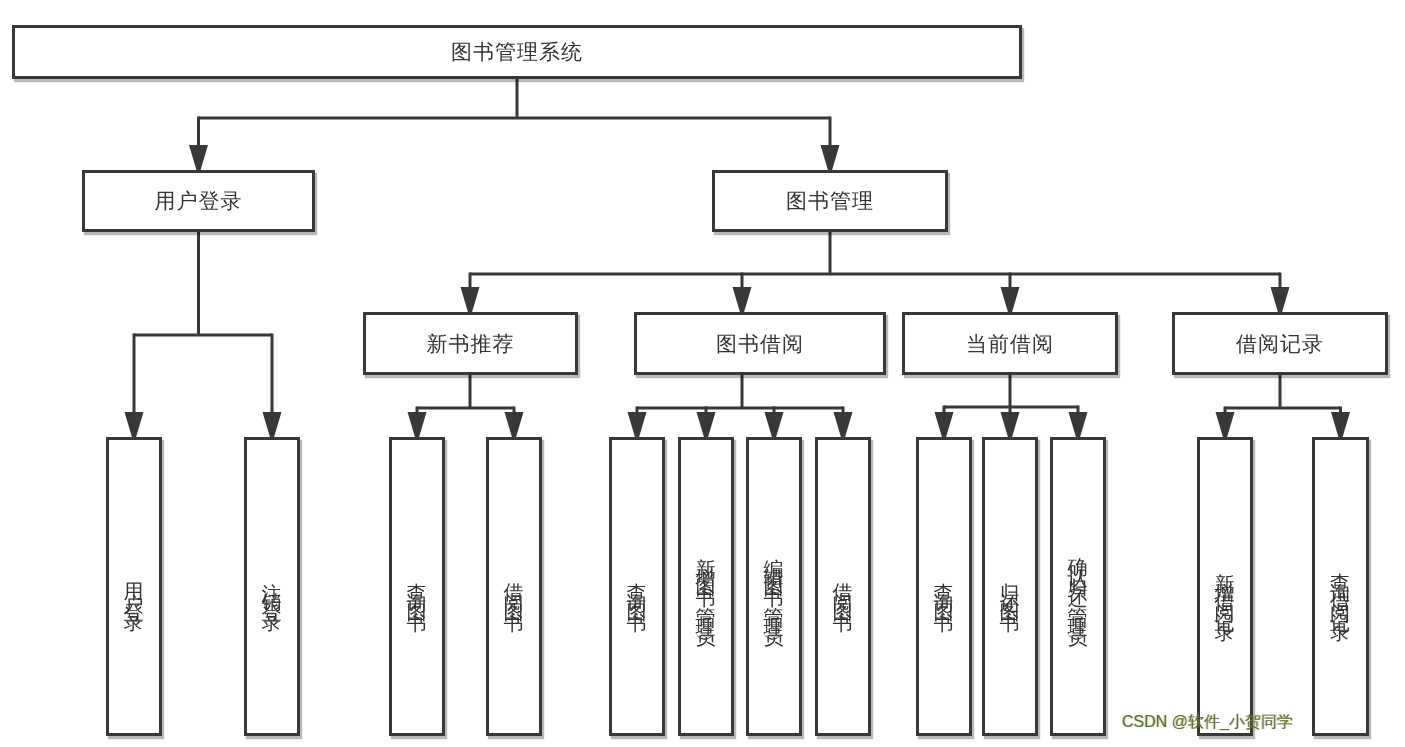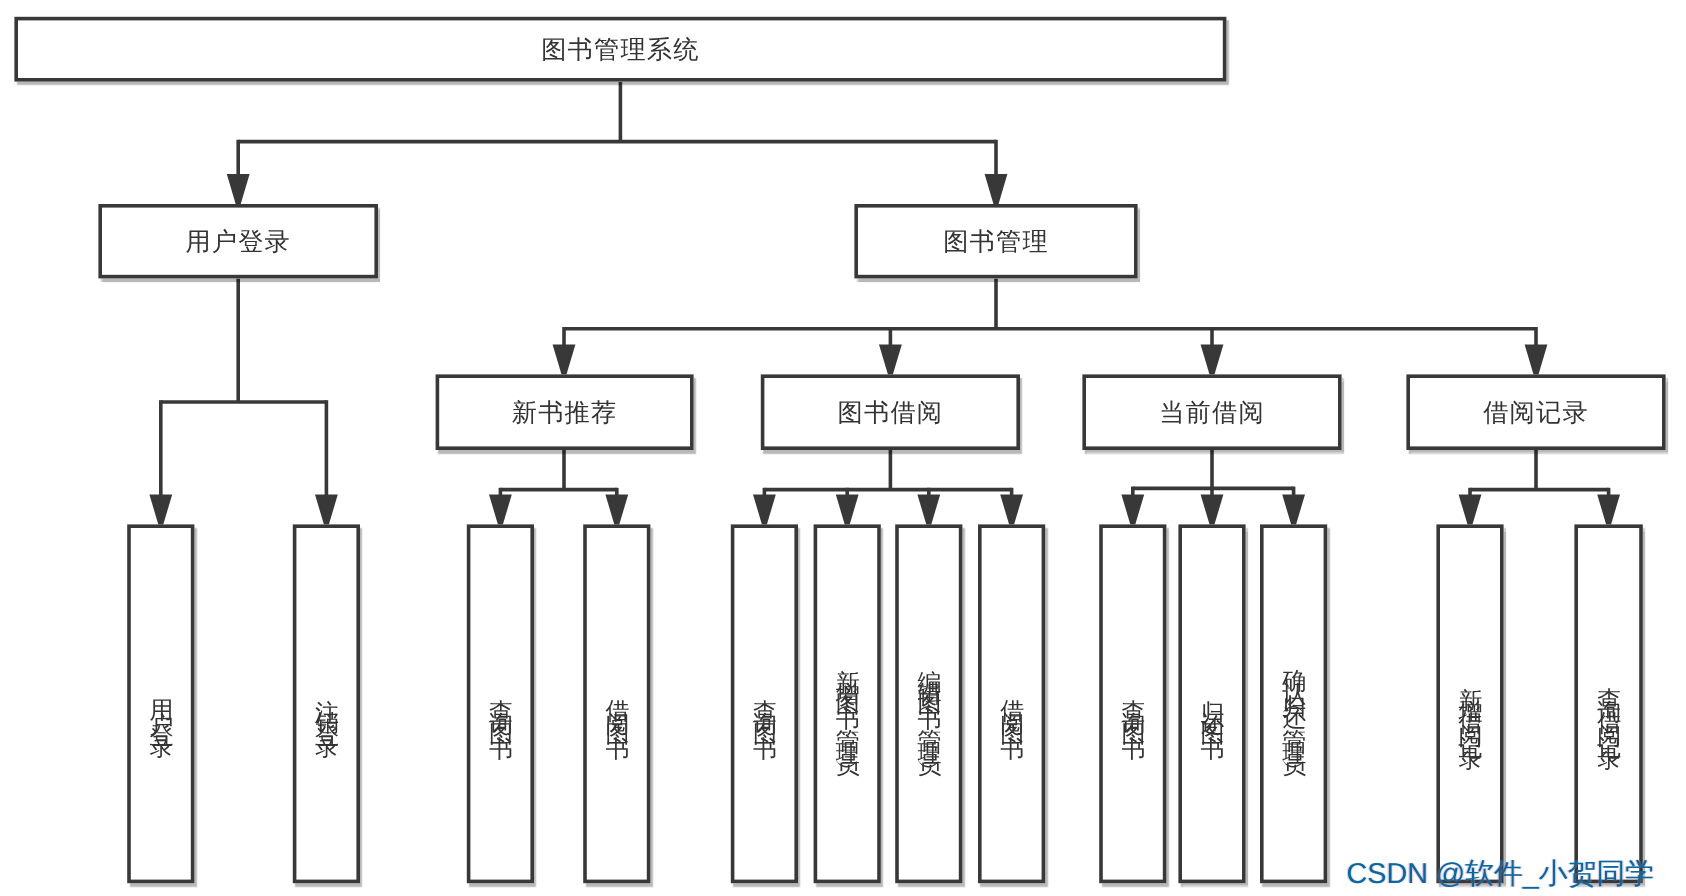--- a/index.html
+++ b/index.html
@@ -33,22 +33,22 @@
   }
   .vlabel{
     writing-mode:vertical-rl;
     font-size:20px;color:var(--text);
     letter-spacing:10px;line-height:1.1;
     white-space:nowrap;
   }
   #watermark{
     position:absolute;left:1122px;top:712px;
     z-index:6;
-    font-size:24px;letter-spacing:0px;white-space:nowrap;
-    color:#0369a1;
+    font-size:16px;letter-spacing:0px;white-space:nowrap;
+    color:#4d7c0f;
     text-shadow:1px 0 0 rgba(230,120,120,0.35), -1px 0 0 rgba(120,120,230,0.35);
   }
 </style>
 </head>
 <body>
 
 <div id="stage">
 
   <svg id="wires" viewBox="0 0 1405 747">
       <line x1="517" y1="68" x2="517" y2="118" stroke="#383838" stroke-width="3"></line>
@@ -98,35 +98,35 @@
       <line x1="1078" y1="405.5" x2="1078" y2="415" stroke="#383838" stroke-width="3"></line>
       <polygon points="1068.5,412 1087.5,412 1079.5,439 1076.5,439" fill="#383838"></polygon>
       <line x1="1280" y1="375" x2="1280" y2="408" stroke="#383838" stroke-width="3"></line>
       <line x1="1225" y1="408" x2="1340.5" y2="408" stroke="#383838" stroke-width="3"></line>
       <line x1="1225" y1="406.5" x2="1225" y2="415" stroke="#383838" stroke-width="3"></line>
       <polygon points="1215.5,412 1234.5,412 1226.5,439 1223.5,439" fill="#383838"></polygon>
       <line x1="1340.5" y1="406.5" x2="1340.5" y2="415" stroke="#383838" stroke-width="3"></line>
       <polygon points="1331,412 1350,412 1342,439 1339,439" fill="#383838"></polygon>
     </svg>
 
-  <div class="box" style="left:12px;top:14px;width:1010px;height:54px">
+  <div class="box" style="left:12px;top:25px;width:1010px;height:54px">
     <span class="hlabel">图书管理系统</span>
   </div>
 
   <div class="box" style="left:82px;top:170px;width:233px;height:62px">
     <span class="hlabel">用户登录</span>
   </div>
   <div class="box" style="left:712px;top:170px;width:236px;height:62px">
     <span class="hlabel">图书管理</span>
   </div>
 
   <div class="box" style="left:363px;top:312px;width:215px;height:63px">
     <span class="hlabel">新书推荐</span>
   </div>
-  <div class="box" style="left:634px;top:312px;width:216px;height:63px">
+  <div class="box" style="left:634px;top:312px;width:252px;height:63px">
     <span class="hlabel">图书借阅</span>
   </div>
   <div class="box" style="left:1172px;top:312px;width:216px;height:63px">
     <span class="hlabel">借阅记录</span>
   </div>
   <div class="box" style="left:902px;top:312px;width:216px;height:63px">
     <span class="hlabel">当前借阅</span>
   </div>
 
   <div class="box" style="left:106px;top:437px;width:56px;height:299px">

